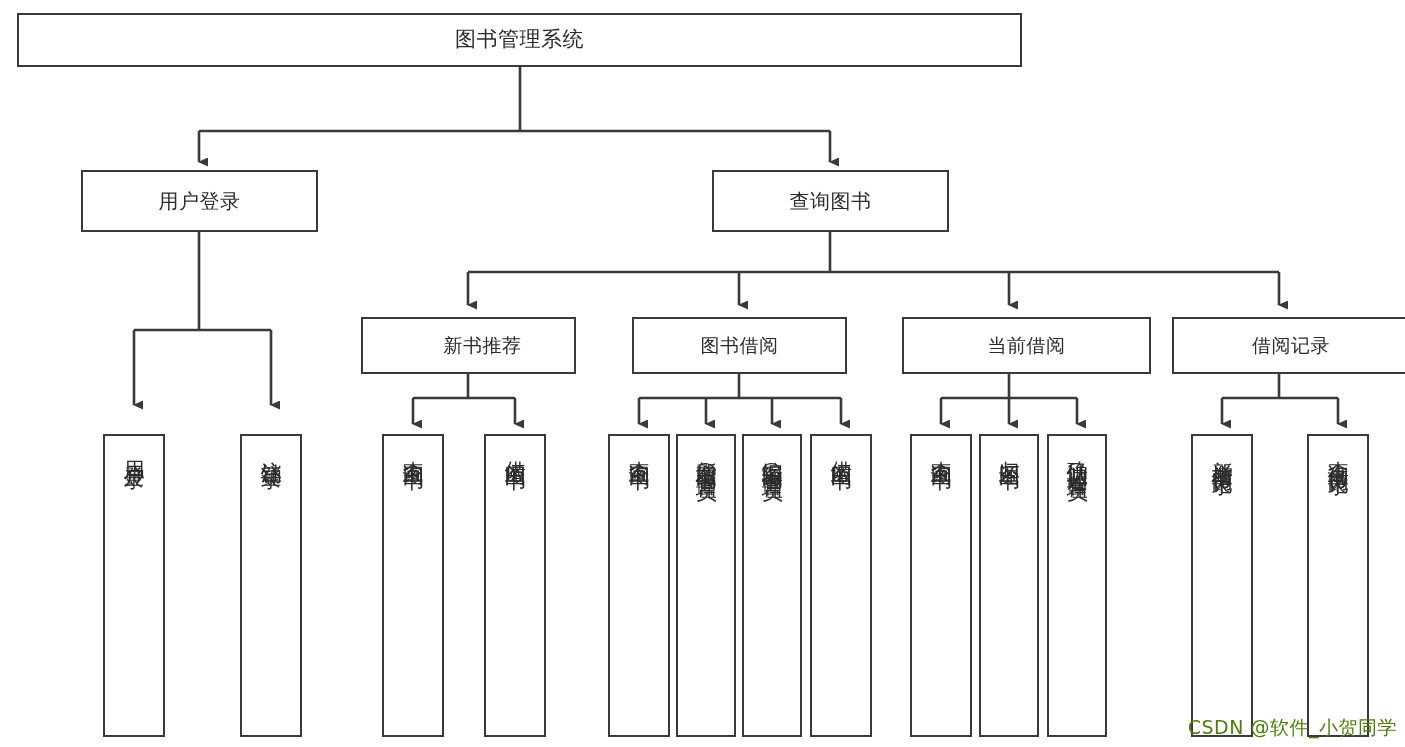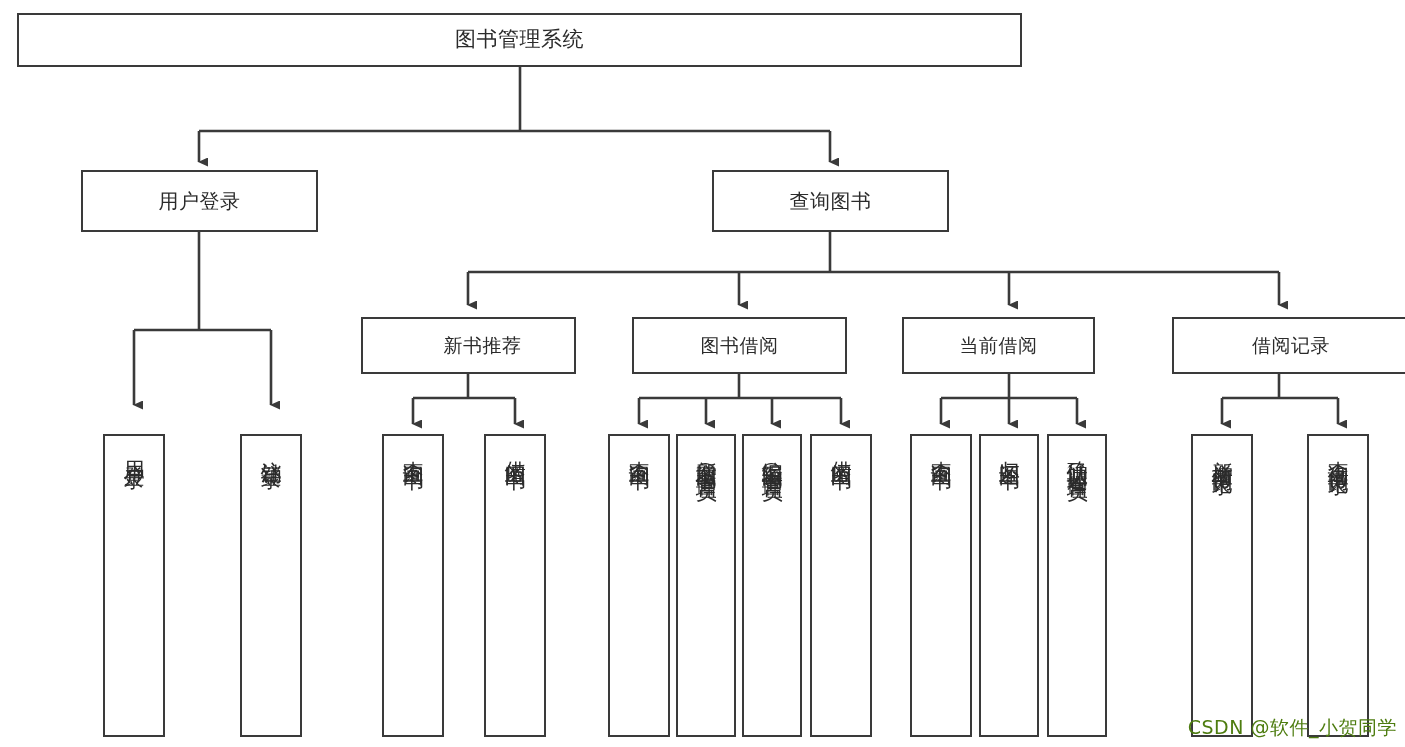--- a/index.html
+++ b/index.html
@@ -143,21 +143,21 @@
   <div class="node level-one" style="left:712px; top:170px; width:237px; height:62px;">
     <span class="label">查询图书</span>
   </div>
 
   <div class="node level-two" style="left:361px; top:317px; width:215px; height:57px;padding-left:28px;">
     <span class="label">新书推荐</span>
   </div>
   <div class="node level-two" style="left:632px; top:317px; width:215px; height:57px;">
     <span class="label">图书借阅</span>
   </div>
-  <div class="node level-two" style="left:902px; top:317px; width:193px; height:57px;">
+  <div class="node level-two" style="left:902px; top:317px; width:249px; height:57px;">
     <span class="label">当前借阅</span>
   </div>
   <div class="node level-two" style="left:1172px; top:317px; width:238px; height:57px;">
     <span class="label">借阅记录</span>
   </div>
 
   <div class="node level-leaf" style="left:103px; top:434px; width:62px; height:303px;">
     <span class="label">用户登录</span>
   </div>
   <div class="node level-leaf" style="left:240px; top:434px; width:62px; height:303px;">

